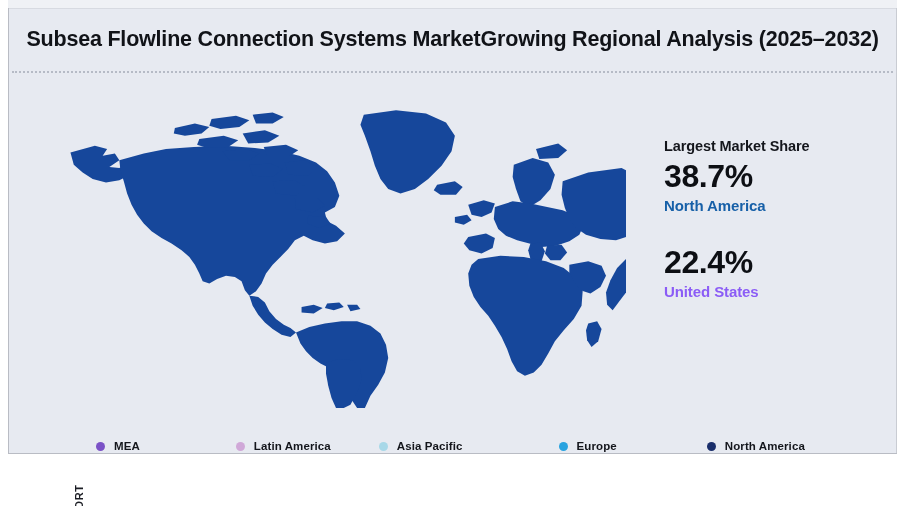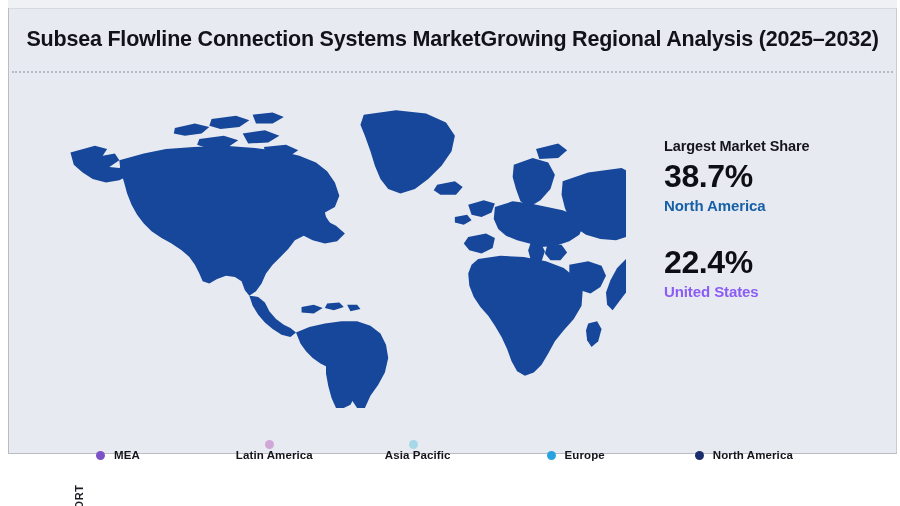--- a/index.html
+++ b/index.html
@@ -170,22 +170,22 @@
     margin-right: 9px;
     flex: none;
   }
   .legend-label {
     font-size: 11.5px;
     font-weight: bold;
     color: #14161c;
     letter-spacing: 0.1px;
   }
   .lg0 { margin-left: 10px; }
-  .lg1 { margin-left: 96px; flex-direction: column; }
-  .lg2 { margin-left: 72px; flex-direction: column; }
+  .lg1 { margin-left: 96px; }
+  .lg2 { margin-left: 48px; }
   .lg3 { margin-left: 96px; }
   .lg4 { margin-left: 90px; }
 </style>
 </head>
 <body>
 
 <div id="infographic" style="background: rgb(231, 234, 241);">
 
   <div class="top-strip"></div>
   <div class="frame-line-left"></div>

